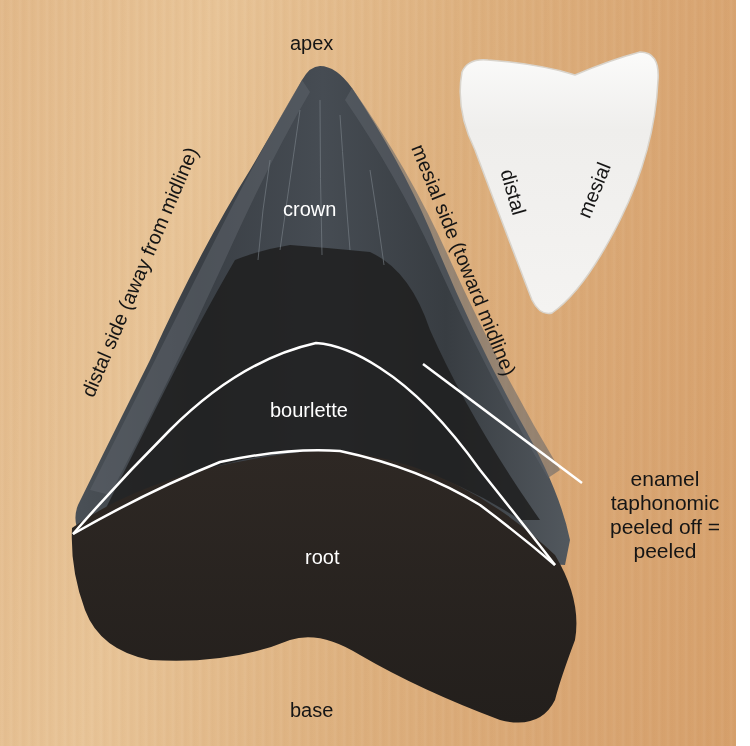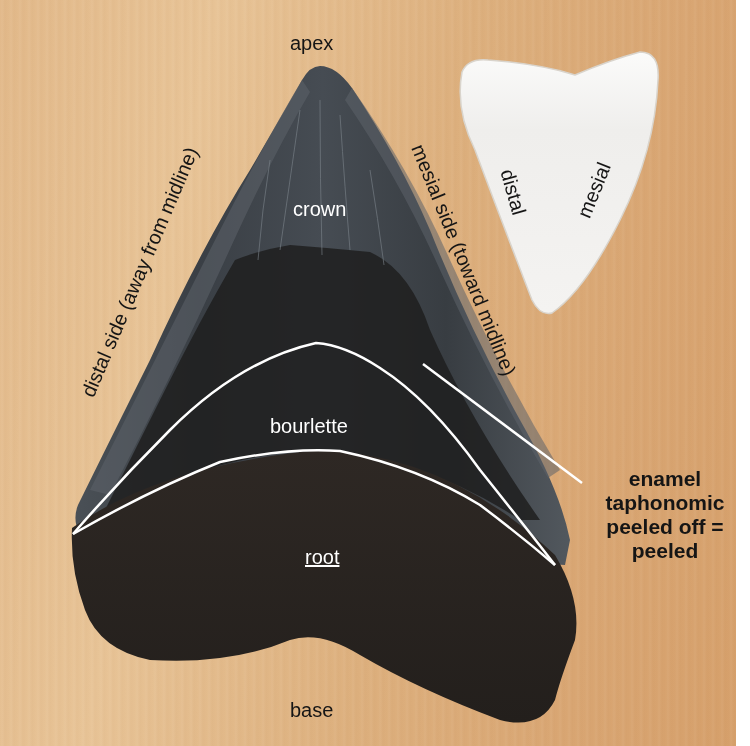--- a/index.html
+++ b/index.html
@@ -6,21 +6,21 @@
   body { width: 750px; height: 746px; overflow: hidden; font-family: "Liberation Sans", sans-serif; }
   #stage { position: relative; width: 736px; height: 746px; overflow: hidden;
     background: linear-gradient(100deg, #e2b98a 0%, #e8c497 25%, #ddb07e 55%, #d9a673 80%, #d6a06b 100%); }
   #grain { position: absolute; inset: 0; opacity: .35;
     background: repeating-linear-gradient(90deg, rgba(255,255,255,0) 0px, rgba(255,255,255,.12) 2px, rgba(160,110,60,.10) 5px, rgba(255,255,255,0) 9px); }
   svg.art { position: absolute; left: 0; top: 0; }
   .lbl { position: absolute; font-size: 20px; line-height: 1; white-space: nowrap; color: #151515; }
   .lbl.white { color: #ffffff; }
   .rot { transform-origin: center center; }
   #enamel-note { position: absolute; left: 580px; top: 467px; width: 170px; text-align: center; font-size: 21px; line-height: 24px; color: #151515; }
-  #enamel-note div { white-space: nowrap; font-weight: bold; }
+  #enamel-note div { white-space: nowrap; }
 </style>
 </head>
 <body>
 
 <div id="stage">
   <div id="grain"></div>
 
   <svg class="art" width="750" height="746" viewBox="0 0 750 746">
     <defs>
       <linearGradient id="crownGrad" x1="0" y1="0" x2="1" y2="0">
@@ -66,23 +66,23 @@
     </g>
 
     <g stroke="#ffffff" stroke-width="2.5" fill="none">
       <path d="M73 534 Q120 480 170 430 Q240 360 316 343 Q345 345 380 368 Q430 400 480 470 Q520 520 555 565"></path>
       <path d="M73 534 Q150 490 220 462 Q290 447 340 451 Q420 468 480 505 Q520 535 555 565"></path>
       <path d="M423 364 L582 483"></path>
     </g>
   </svg>
 
   <div class="lbl" style="left:290px; top:33px;">apex</div>
-  <div class="lbl white" style="left:293px; top:199px;">crown</div>
-  <div class="lbl white" style="left:270px; top:400px;margin-top:16px;">bourlette</div>
-  <div class="lbl white" style="left:305px; top:547px;text-decoration:underline;">root</div>
+  <div class="lbl white" style="left:283px; top:199px;">crown</div>
+  <div class="lbl white" style="left:270px; top:400px;">bourlette</div>
+  <div class="lbl white" style="left:305px; top:547px;">root</div>
   <div class="lbl" style="left:290px; top:700px;">base</div>
 
   <div class="lbl rot" style="left:5px; top:262px; transform: rotate(-67deg);">distal side (away from midline)</div>
   <div class="lbl rot" style="left:340px; top:250px; transform: rotate(68deg);">mesial side (toward midline)</div>
 
   <div class="lbl rot" style="left:490px; top:182px; transform: rotate(74deg);">distal</div>
   <div class="lbl rot" style="left:565px; top:180px; transform: rotate(-68deg);">mesial</div>
 
   <div id="enamel-note">
     <div>enamel</div>

